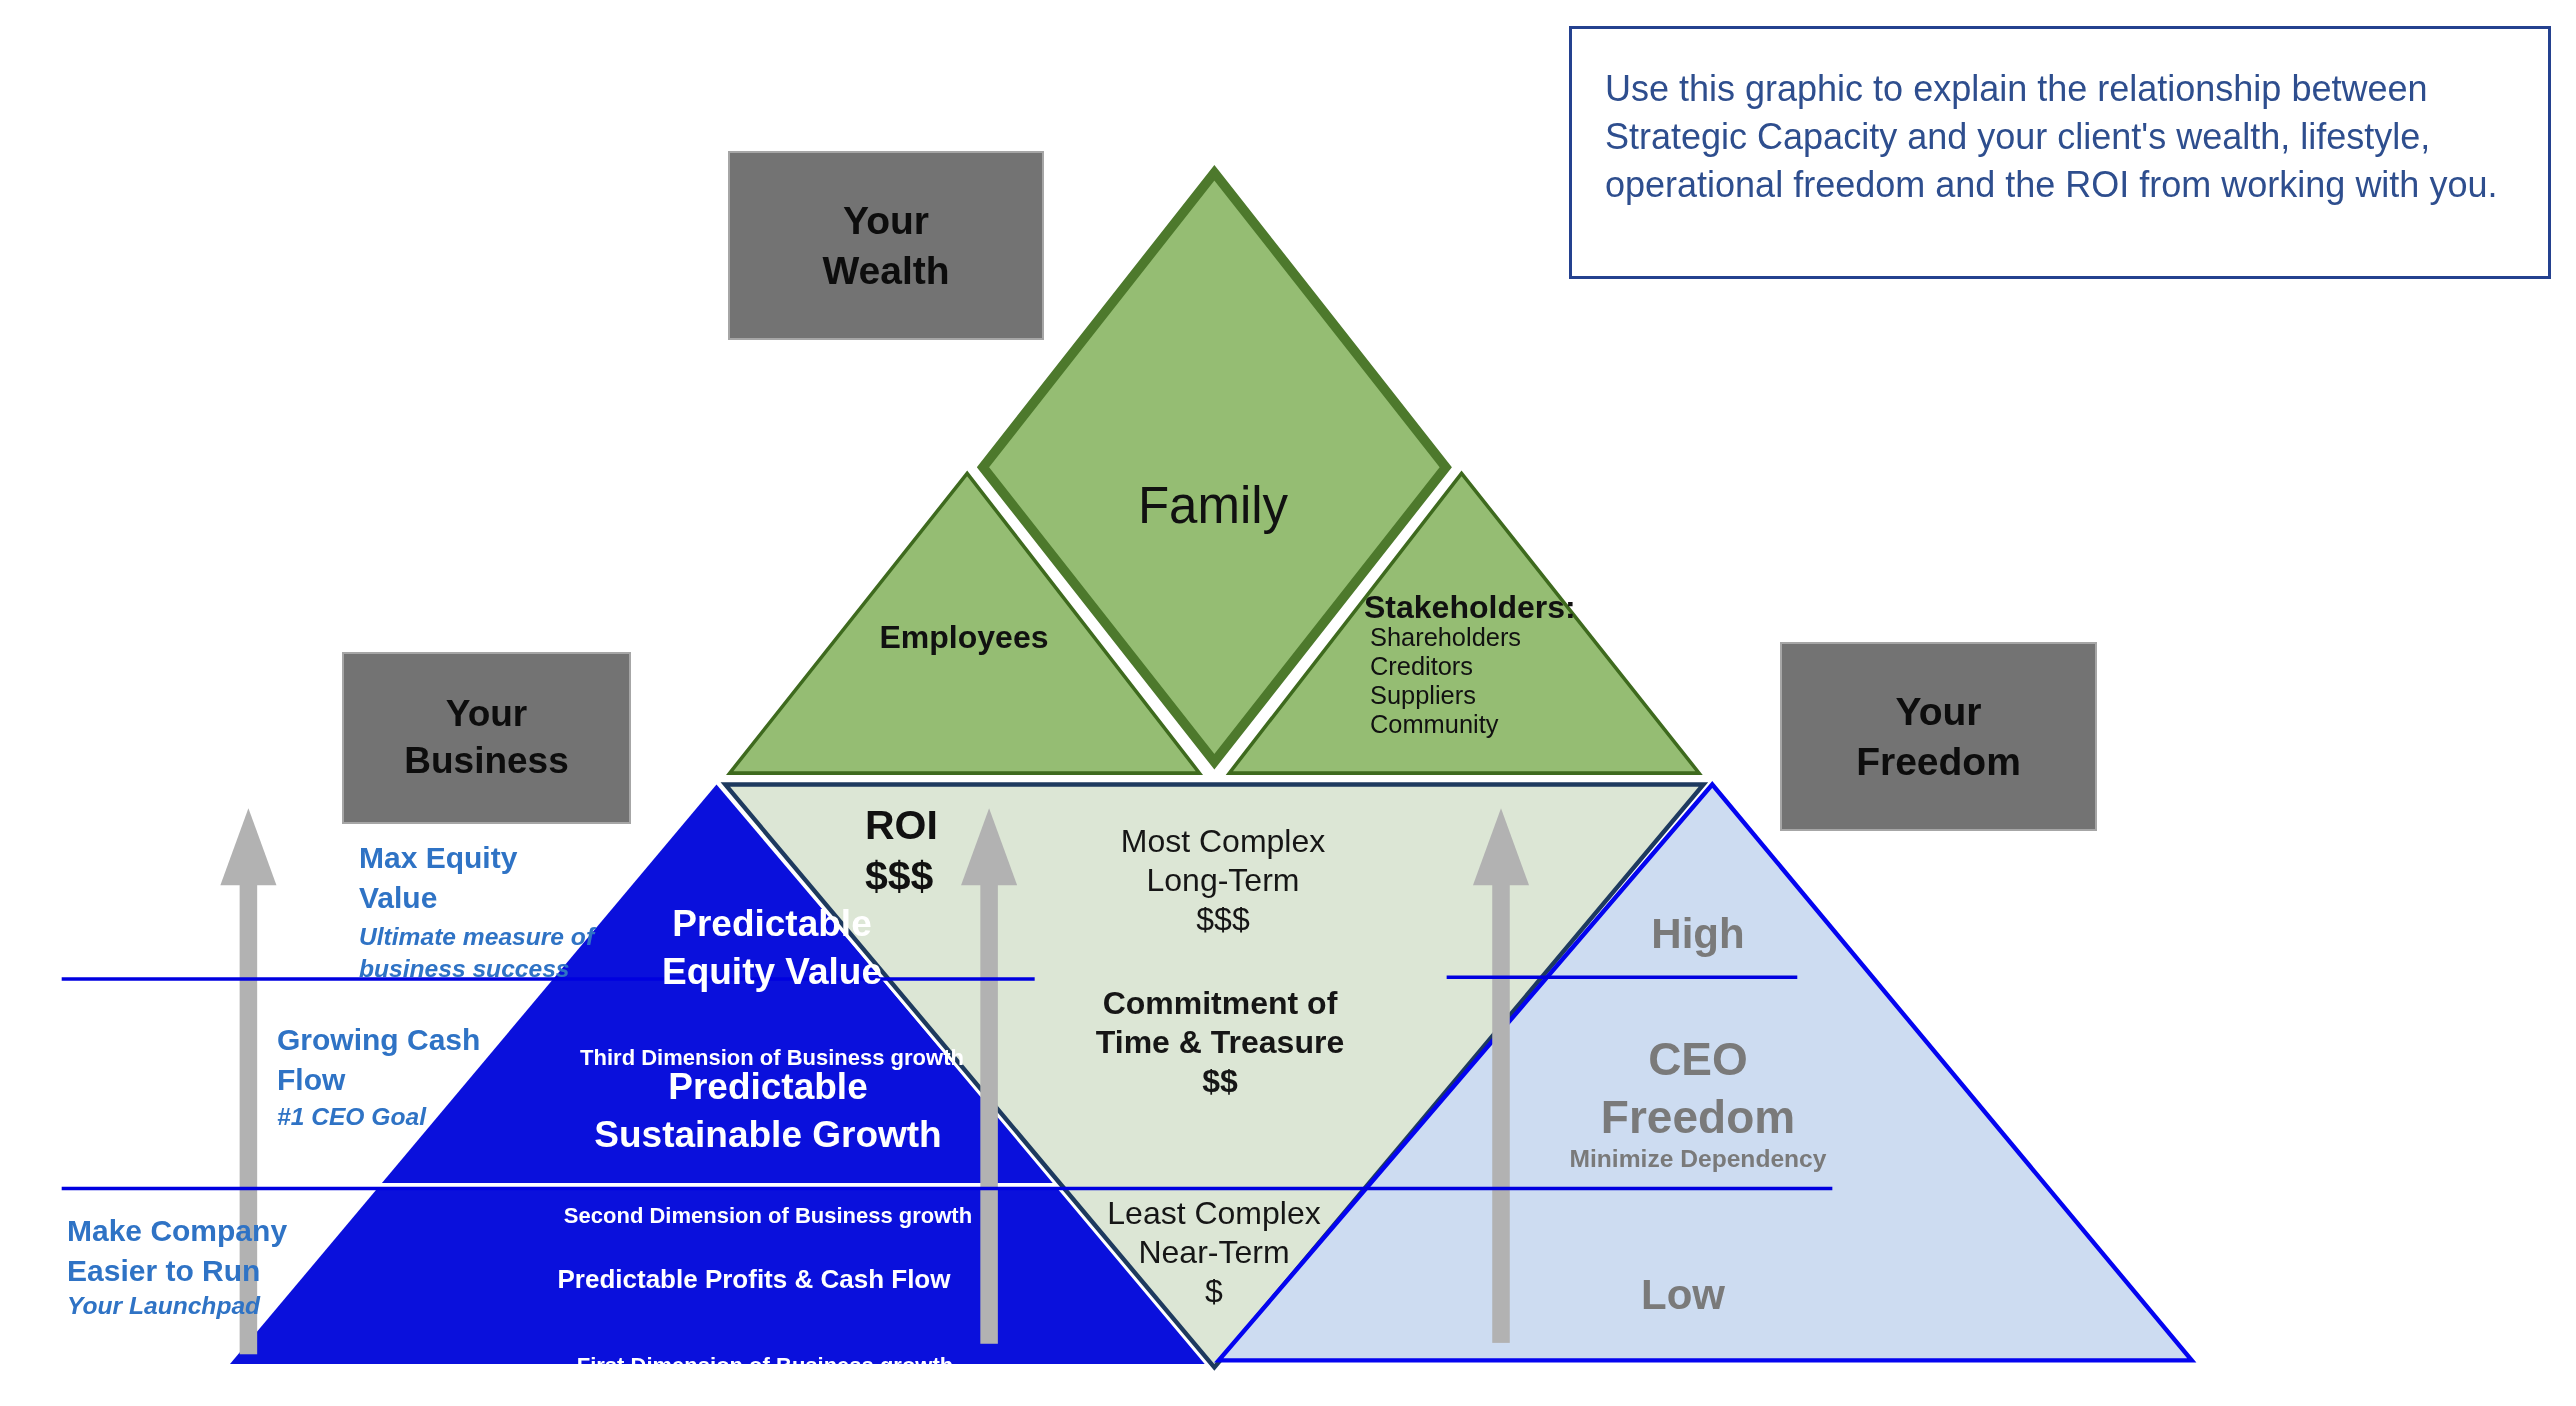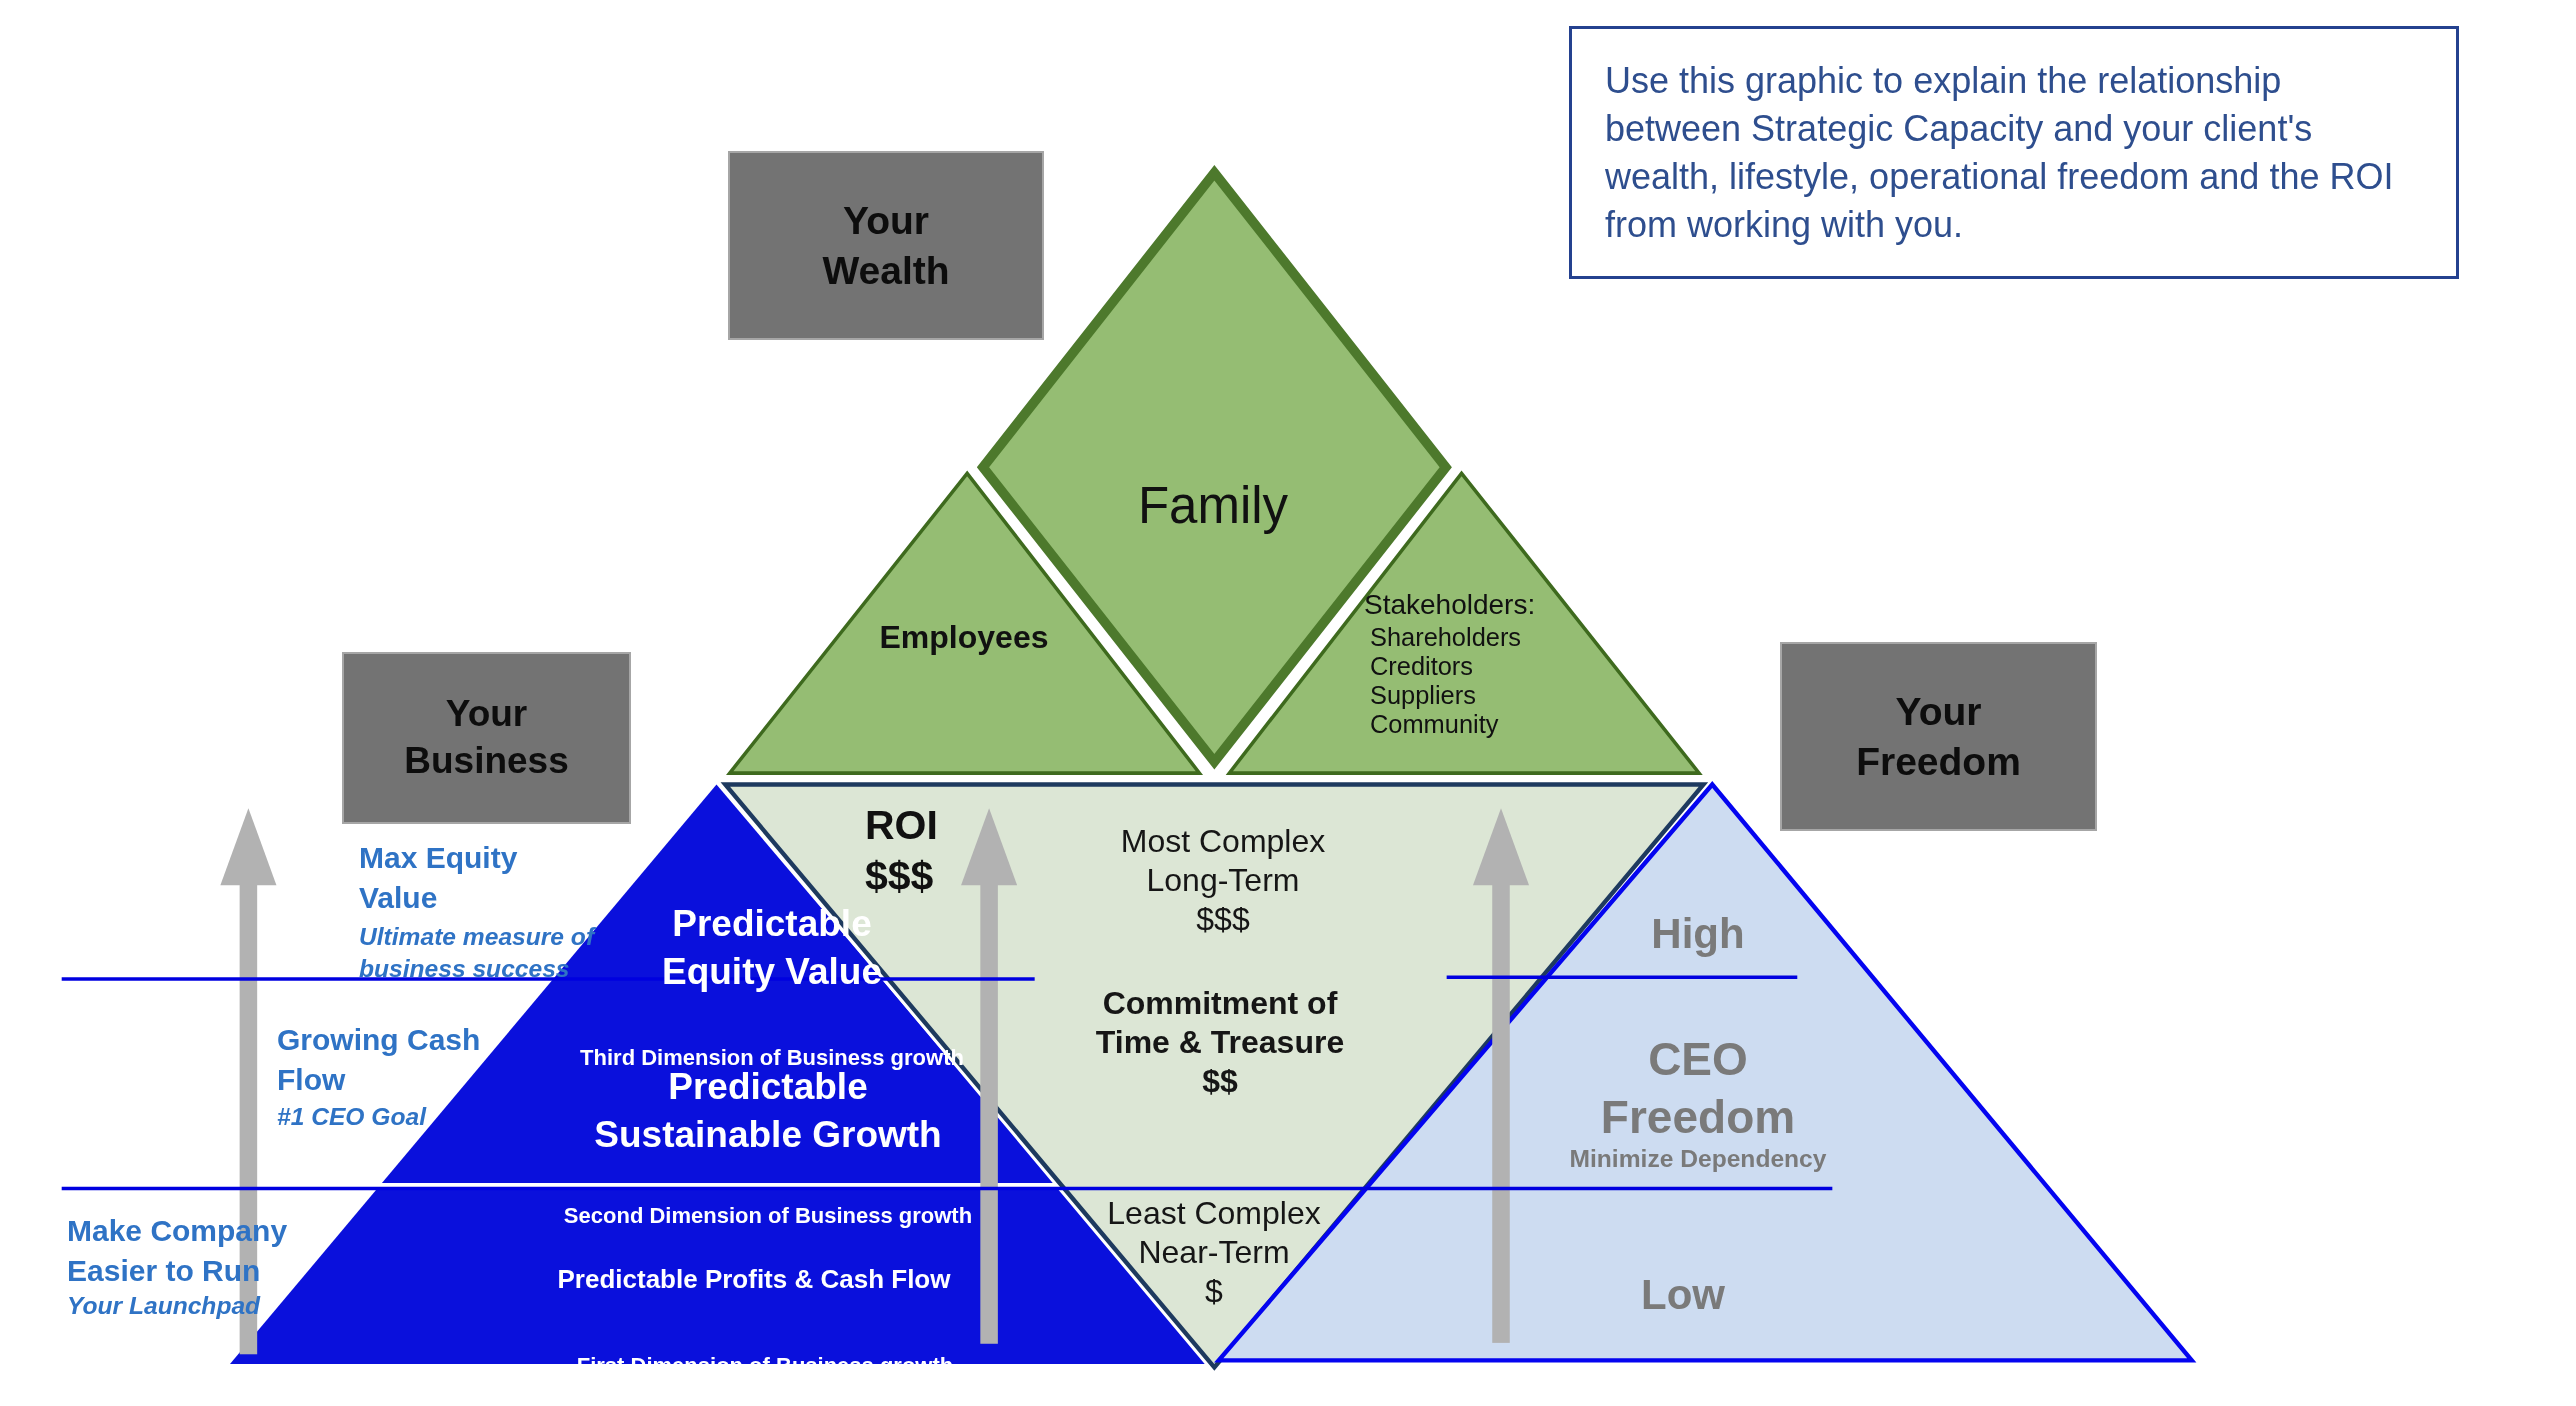--- a/index.html
+++ b/index.html
@@ -5,22 +5,22 @@
   html,body{margin:0;padding:0;background:#fff;}
   .stage{position:relative;width:2576px;height:1406px;background:#ffffff;overflow:hidden;
          font-family:"Liberation Sans", sans-serif;}
   .stage svg{position:absolute;left:0;top:0;}
   .abs{position:absolute;}
   .pre{white-space:pre-line;}
   .center{transform:translateX(-50%);text-align:center;}
   .box{position:absolute;background:#737373;border:2.6px solid #a6a6a6;display:flex;align-items:center;
        justify-content:center;text-align:center;font-weight:700;color:#0d0d0d;white-space:pre-line;
        box-sizing:border-box;line-height:1.27;}
-  .callout{position:absolute;left:1569px;top:26px;width:890px;height:253px;border:3.5px solid #24418f;
-       box-sizing:border-box;color:#2e4e8e;font-size:36px;line-height:1.33;padding:28px 32px 0 33px;
+  .callout{position:absolute;left:1569px;top:26px;width:982px;height:253px;border:3.5px solid #24418f;
+       box-sizing:border-box;color:#2e4e8e;font-size:36px;line-height:1.33;padding:36px 32px 0 33px;
        font-weight:400;}
   .ann-title{position:absolute;font-weight:700;font-size:30px;line-height:1.32;color:#2f73c5;white-space:pre-line;}
   .ann-sub{position:absolute;font-weight:700;font-style:italic;font-size:24.6px;line-height:1.3;color:#2f73c5;white-space:pre-line;}
   .v-level{position:absolute;font-size:32px;line-height:1.22;color:#161616;font-weight:400;white-space:pre-line;}
   .band-title{position:absolute;color:#fff;font-weight:700;white-space:pre-line;line-height:1.3;font-size:37px;}
   .band-caption{position:absolute;color:#fff;font-weight:700;font-size:22px;white-space:nowrap;margin-top:40px;}
   .gray{position:absolute;color:#7a7a7a;font-weight:700;white-space:pre-line;text-align:center;}
   .black-label{position:absolute;color:#111;}
 </style>
 </head>
@@ -71,21 +71,21 @@
     <span>Your
 Business</span>
   </div>
   <div class="box" style="left:1780px;top:642px;width:317px;height:189px;font-size:39px;">
     <span>Your
 Freedom</span>
   </div>
 
   <div class="abs black-label center" style="left:1213px;top:476px;font-size:51px;font-weight:400;">Family</div>
   <div class="abs black-label center" style="left:964px;top:619px;font-size:32px;font-weight:700;">Employees</div>
-  <div class="abs black-label" style="left:1364px;top:589px;font-size:28px;font-weight:400;text-align:right;">Stakeholders:</div>
+  <div class="abs black-label" style="left:1364px;top:589px;font-size:32px;font-weight:700;text-align:right;">Stakeholders:</div>
   <div class="abs black-label pre" style="left:1370px;top:623px;font-size:25.4px;line-height:29px;font-weight:400;">Shareholders
 Creditors
 Suppliers
 Community</div>
 
   <div class="abs black-label pre" style="left:865px;top:800px;font-size:41px;font-weight:700;line-height:1.25;">ROI
 $$$</div>
   <div class="v-level center" style="left:1223px;top:822px;">Most Complex
 Long-Term
 $$$</div>

